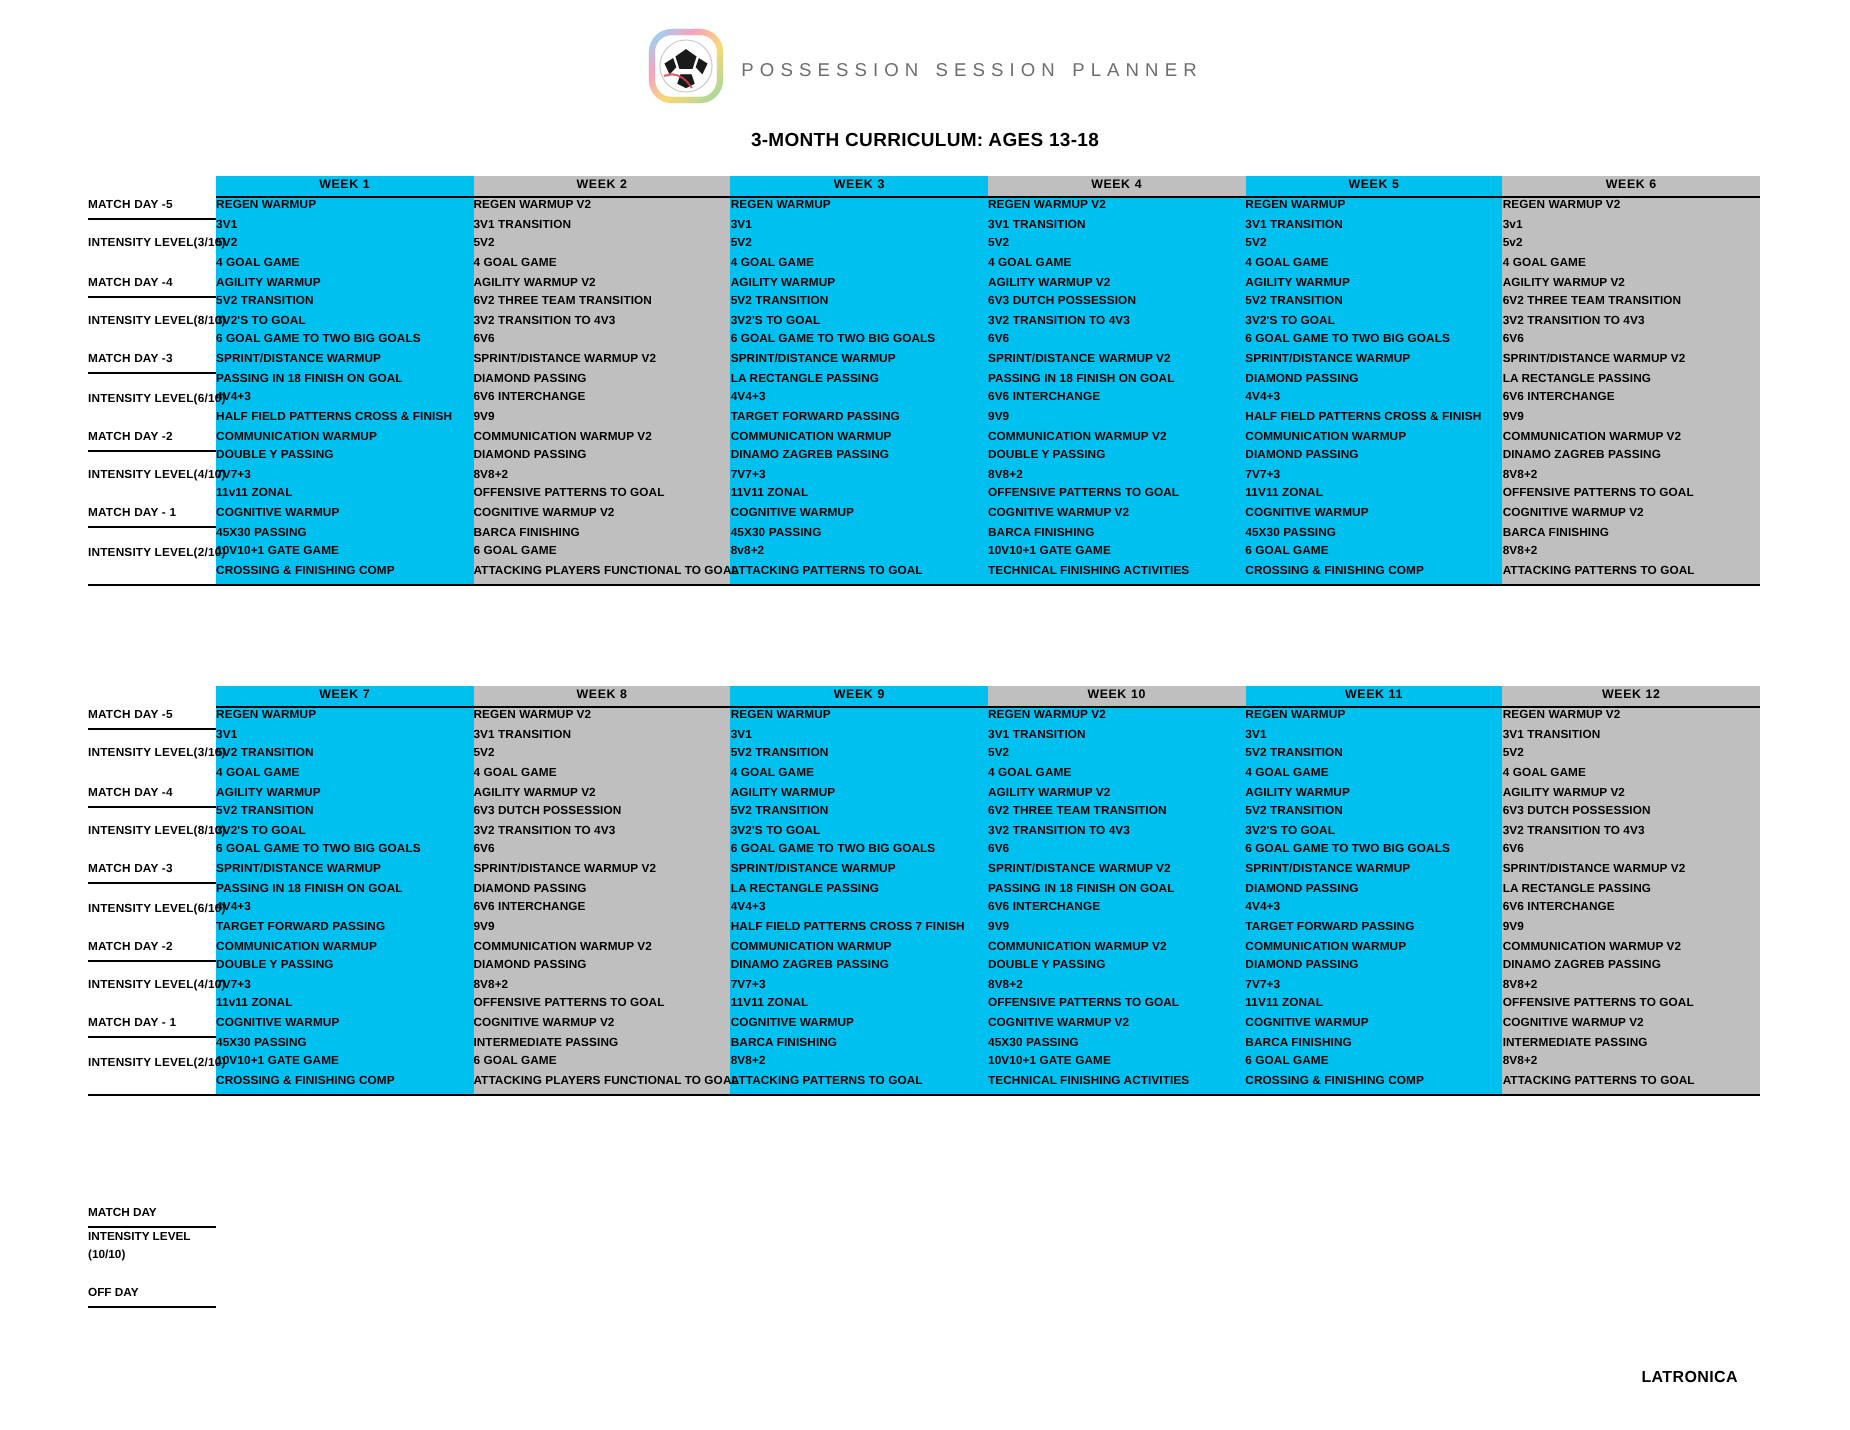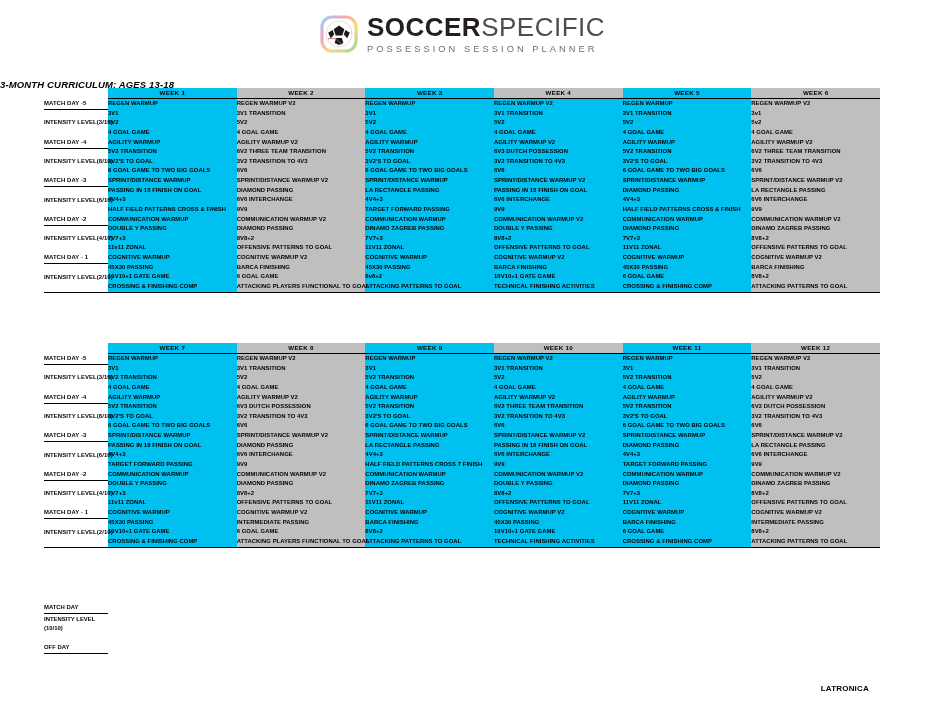--- a/index.html
+++ b/index.html
@@ -55,25 +55,25 @@
   }
   .logo-sub {
     font-size: 9.3px;
     letter-spacing: 3.05px;
     color: #6d6e71;
     margin-top: 5px;
     white-space: nowrap;
   }
 
   .doc-title {
+    text-align: center;
     font-size: 9.5px;
     font-weight: bold;
     letter-spacing: 0.15px;
-    margin-top: 22px;
-    font-style: italic;
+    margin-top: 8px;
   }
 
   
   .sheet {
     position: absolute;
     left: 44px;
     width: 836px;
   }
   #table-block-1 { top: 88px; }
   #table-block-2 { top: 343px; }
@@ -195,23 +195,20 @@
         <rect x="2" y="2" width="34" height="34" rx="10" ry="10" fill="none" stroke="url(#frameGrad)" stroke-width="3.2"></rect>
         <circle cx="19" cy="19" r="13" fill="#ffffff" stroke="#c9c9c9" stroke-width="0.6"></circle>
         <polygon points="19,10.5 24.3,14.3 22.3,20.5 15.7,20.5 13.7,14.3" fill="#1a1a1a"></polygon>
         <polygon points="8.2,17.8 12.6,15 14.2,19.6 10.8,23.2" fill="#1a1a1a"></polygon>
         <polygon points="29.8,17.8 27.2,23.2 23.8,19.6 25.4,15" fill="#1a1a1a"></polygon>
         <polygon points="14.6,27.9 16.2,23.1 21.8,23.1 23.4,27.9 19,30.1" fill="#1a1a1a"></polygon>
         <path d="M8 24 C13 22 18 24 22 30" stroke="#d64550" stroke-width="1" fill="none" opacity="0.85"></path>
       </svg>
     </span>
     <span class="logo-text">
-      <span class="logo-word">
-        <span class="bold">SOCCER</span><span class="light">SPECIFIC</span>
-      </span>
       <span class="logo-sub">POSSESSION SESSION PLANNER</span>
     </span>
   </div>
 </div>
 
 <div class="doc-title">3-MONTH CURRICULUM: AGES 13-18</div>
 
 <div class="sheet" id="table-block-1">
   <table class="curriculum">
     <colgroup>

